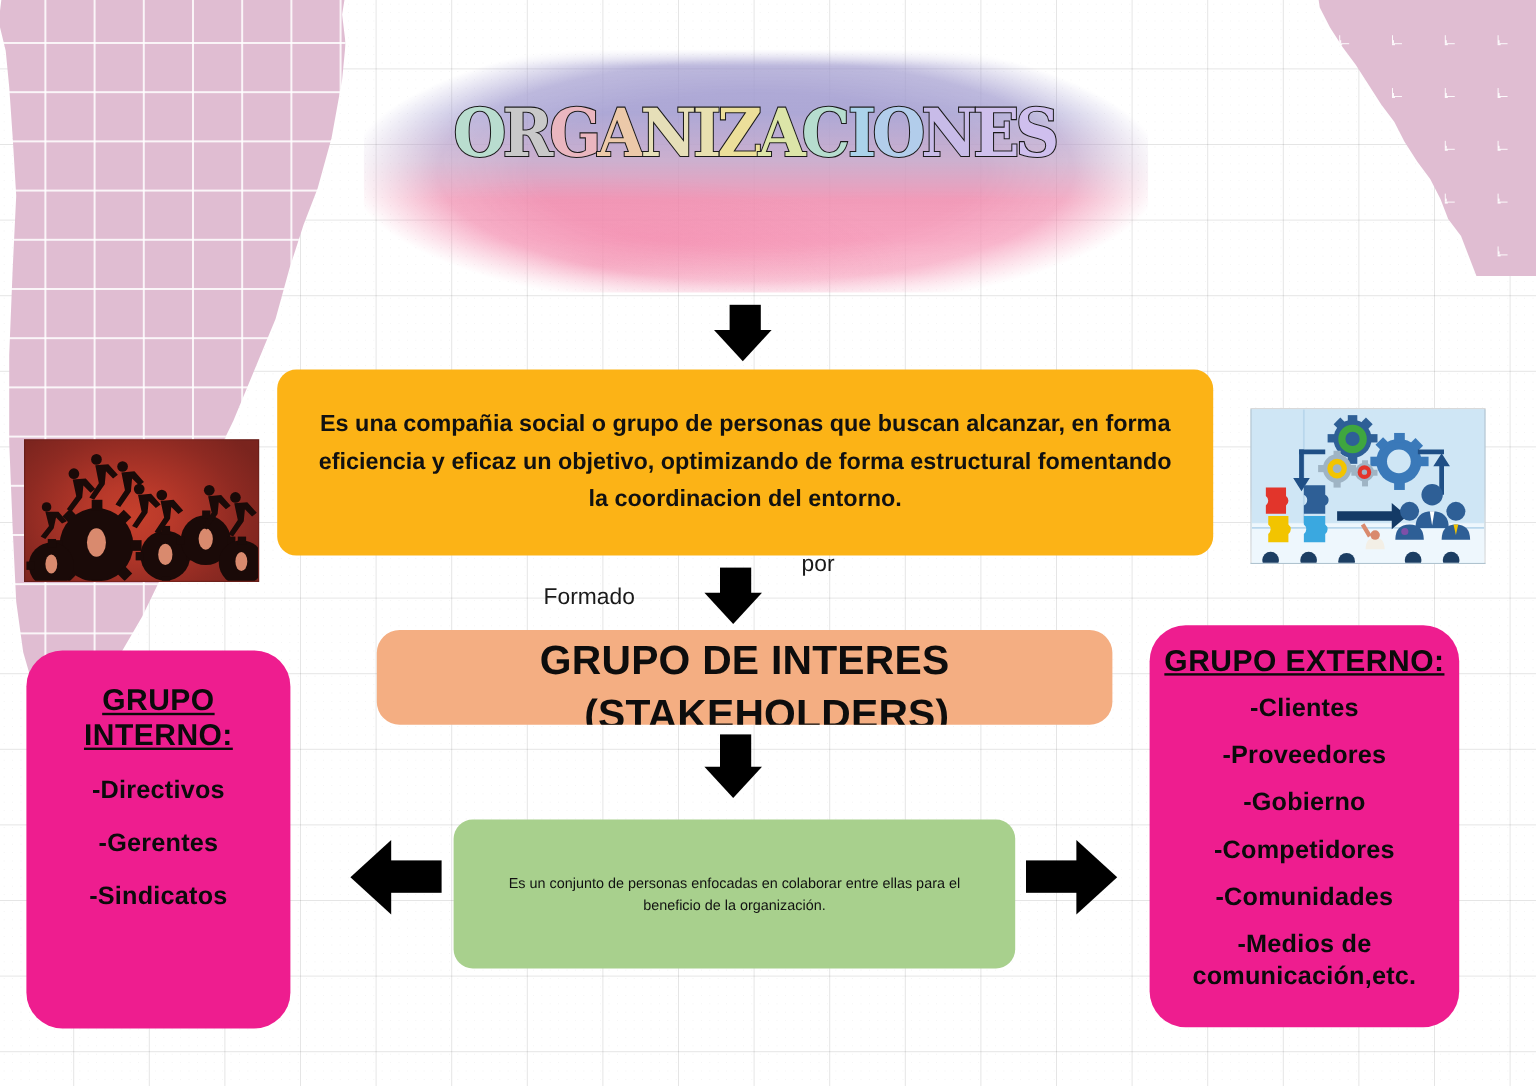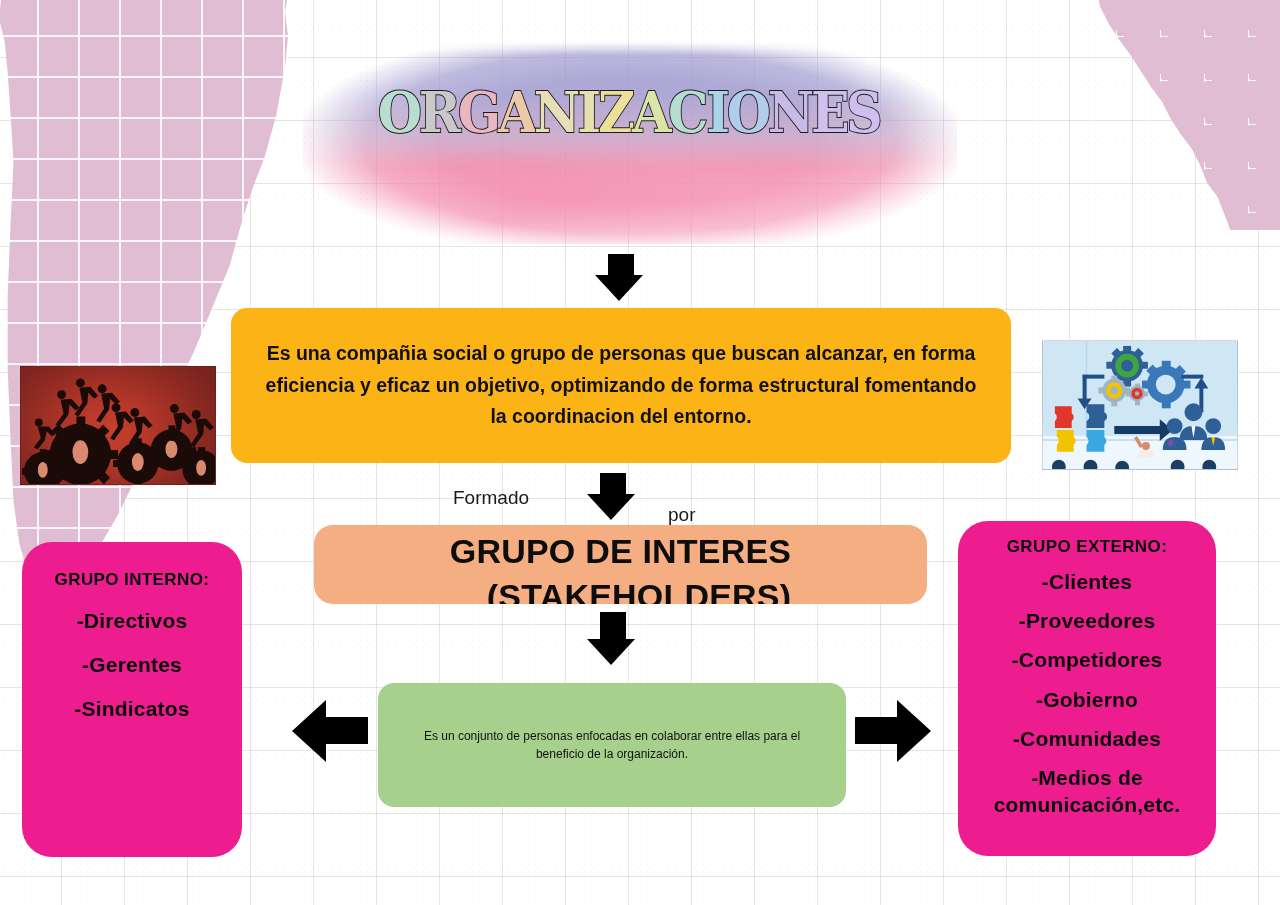--- a/index.html
+++ b/index.html
@@ -198,43 +198,44 @@
     left: 22px; top: 542px;
     width: 220px; height: 315px;
     padding: 28px 10px 0;
   }
   #panel-external {
     left: 958px; top: 521px;
     width: 258px; height: 335px;
     padding: 16px 10px 0;
   }
   .panel-title {
-    font-size: 17px;
+    font-size: 25px;
     letter-spacing: 0.4px;
     margin-bottom: 18px;
+    text-decoration: underline;
   }
   #panel-external .panel-title { margin-bottom: 12px; }
   .panel-item {
     font-size: 21px;
     letter-spacing: 0.2px;
     margin-bottom: 19px;
     line-height: 1.2;
   }
   #panel-external .panel-item { margin-bottom: 14px; }
   .panel-item.wrap { line-height: 1.28; }
 
   
   .conn-label {
     position: absolute;
     font-size: 19px;
     color: #1a1a1a;
     font-family: "Liberation Sans", sans-serif;
   }
   #label-formado { left: 453px; top: 487px; }
-  #label-por     { left: 668px; top: 504px; }
+  #label-por     { left: 668px; top: 460px; }
 
   
   .photo {
     position: absolute;
     overflow: hidden;
     border: 1px solid rgba(0,0,0,0.15);
   }
   #photo-gears-people {
     left: 20px; top: 366px;
     width: 196px; height: 119px;
@@ -311,22 +312,22 @@
     <div class="panel-title">GRUPO INTERNO:</div>
     <div class="panel-item">-Directivos</div>
     <div class="panel-item">-Gerentes</div>
     <div class="panel-item">-Sindicatos</div>
   </div>
 
   <div class="pink-panel" id="panel-external">
     <div class="panel-title">GRUPO EXTERNO:</div>
     <div class="panel-item">-Clientes</div>
     <div class="panel-item">-Proveedores</div>
+    <div class="panel-item">-Gobierno</div>
     <div class="panel-item">-Competidores</div>
-    <div class="panel-item">-Gobierno</div>
     <div class="panel-item">-Comunidades</div>
     <div class="panel-item wrap">-Medios de comunicación,etc.</div>
   </div>
 
   <div class="photo" id="photo-gears-people">
     <svg class="silhouettes" viewBox="0 0 196 119" preserveAspectRatio="none">
       <g fill="#1a0a08">
 
         <g>
           <circle cx="60" cy="88" r="31"></circle>

